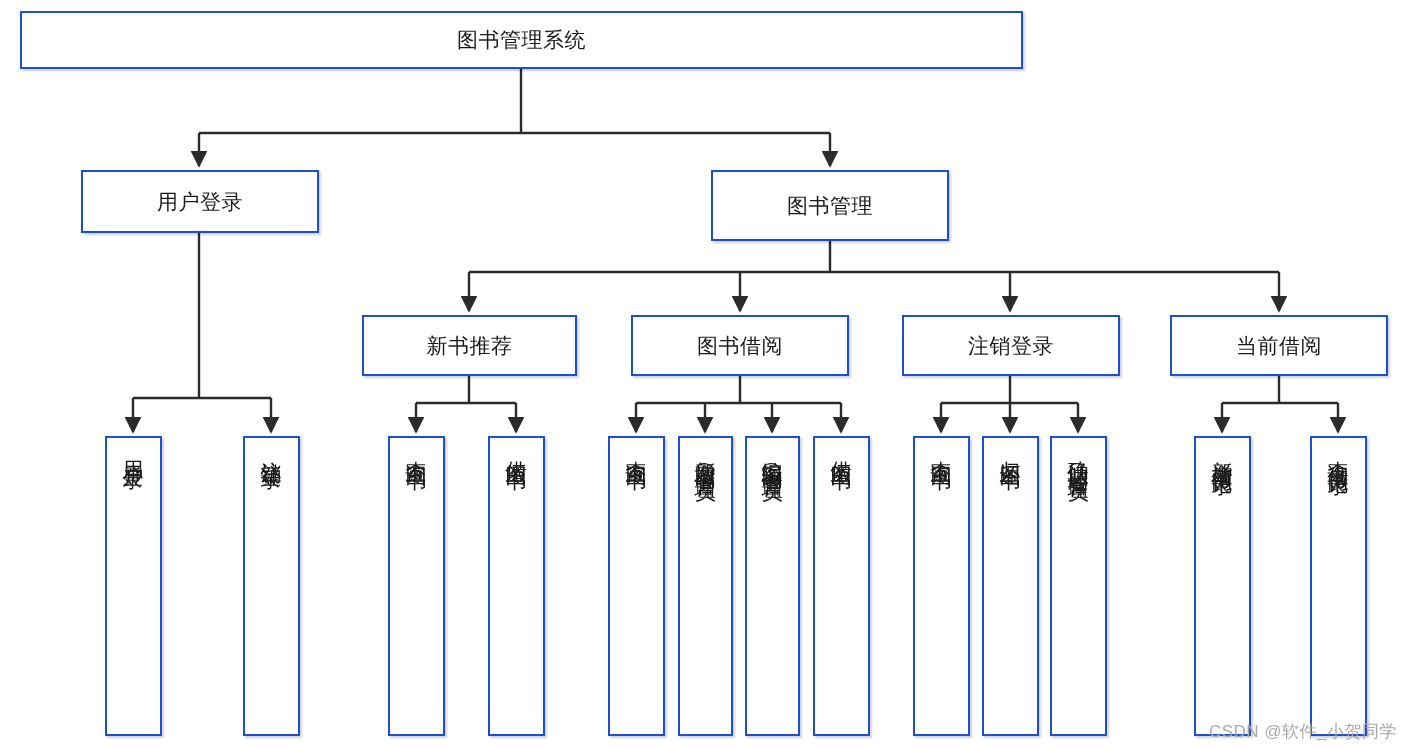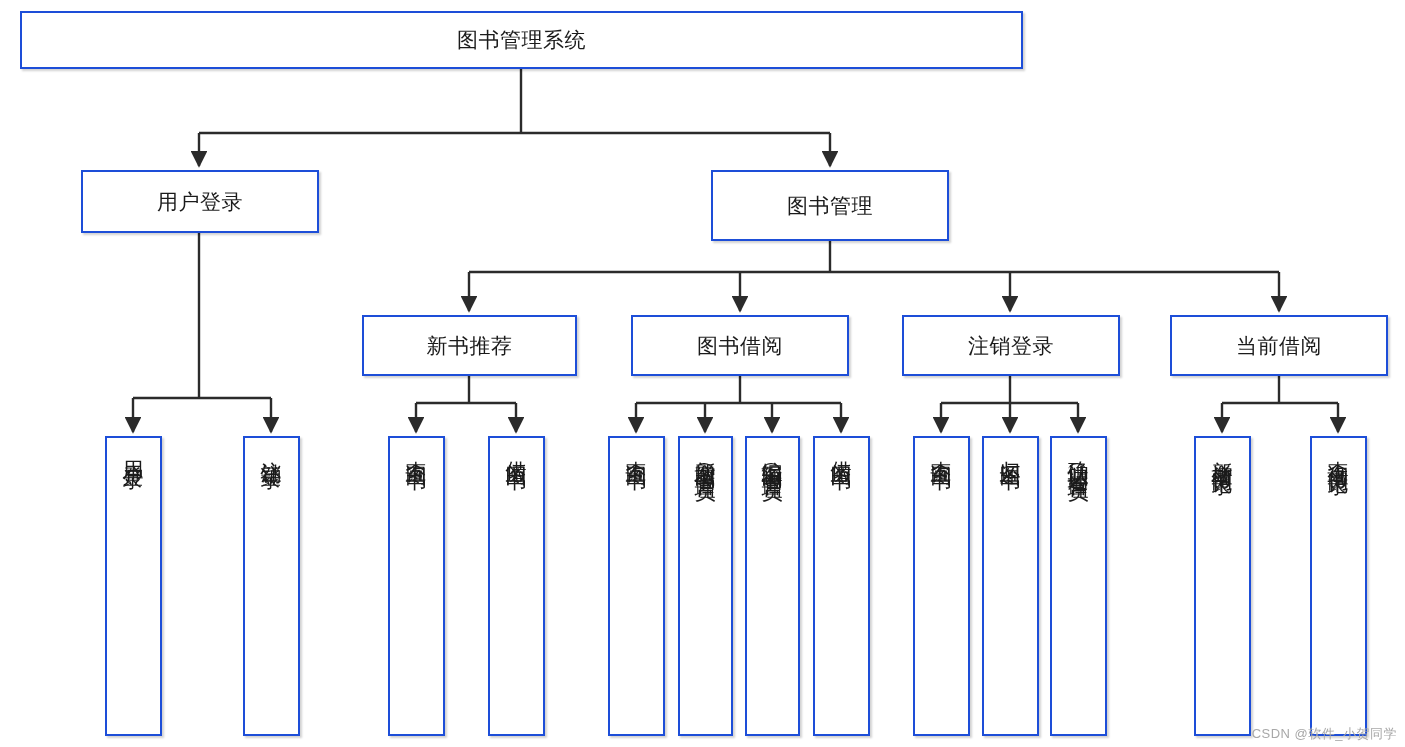--- a/index.html
+++ b/index.html
@@ -58,21 +58,21 @@
     letter-spacing: 3px;
     white-space: nowrap;
   }
   .root-node .node-label {
     font-size: 22px;
   }
   #watermark {
     position: absolute;
     right: 8px;
     bottom: 4px;
-    font-size: 13px;
+    font-size: 17px;
     color: #a8a8a8;
     white-space: nowrap;
     letter-spacing: 0.5px;
   }
 </style>
 </head>
 <body>
 
 <div id="canvas">
 

